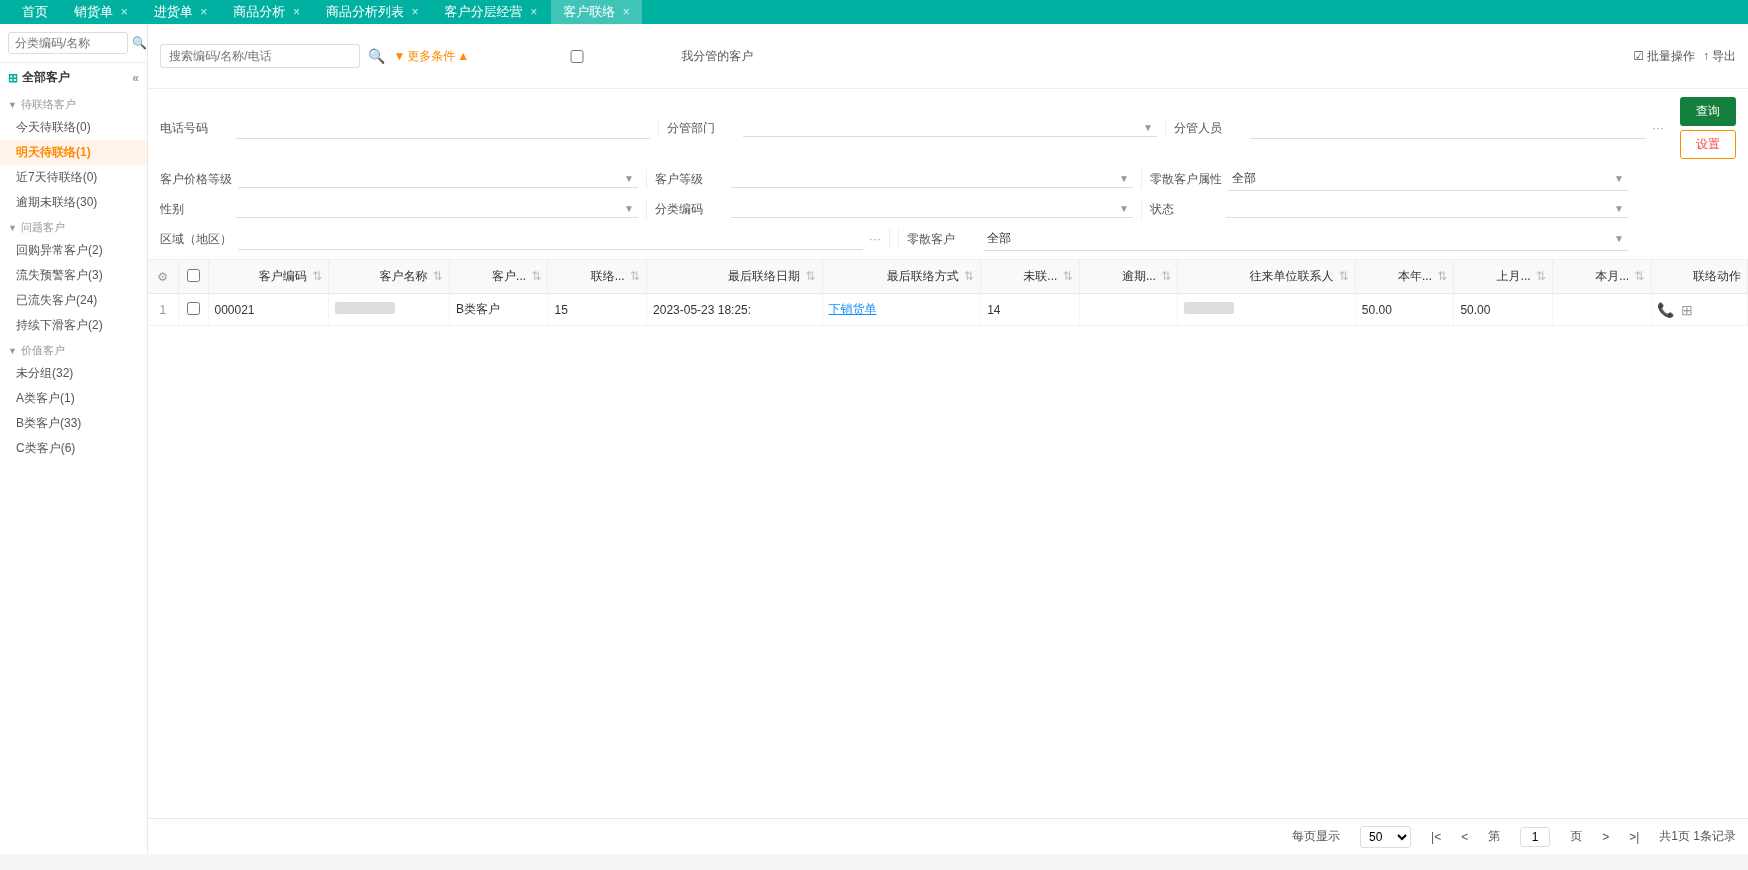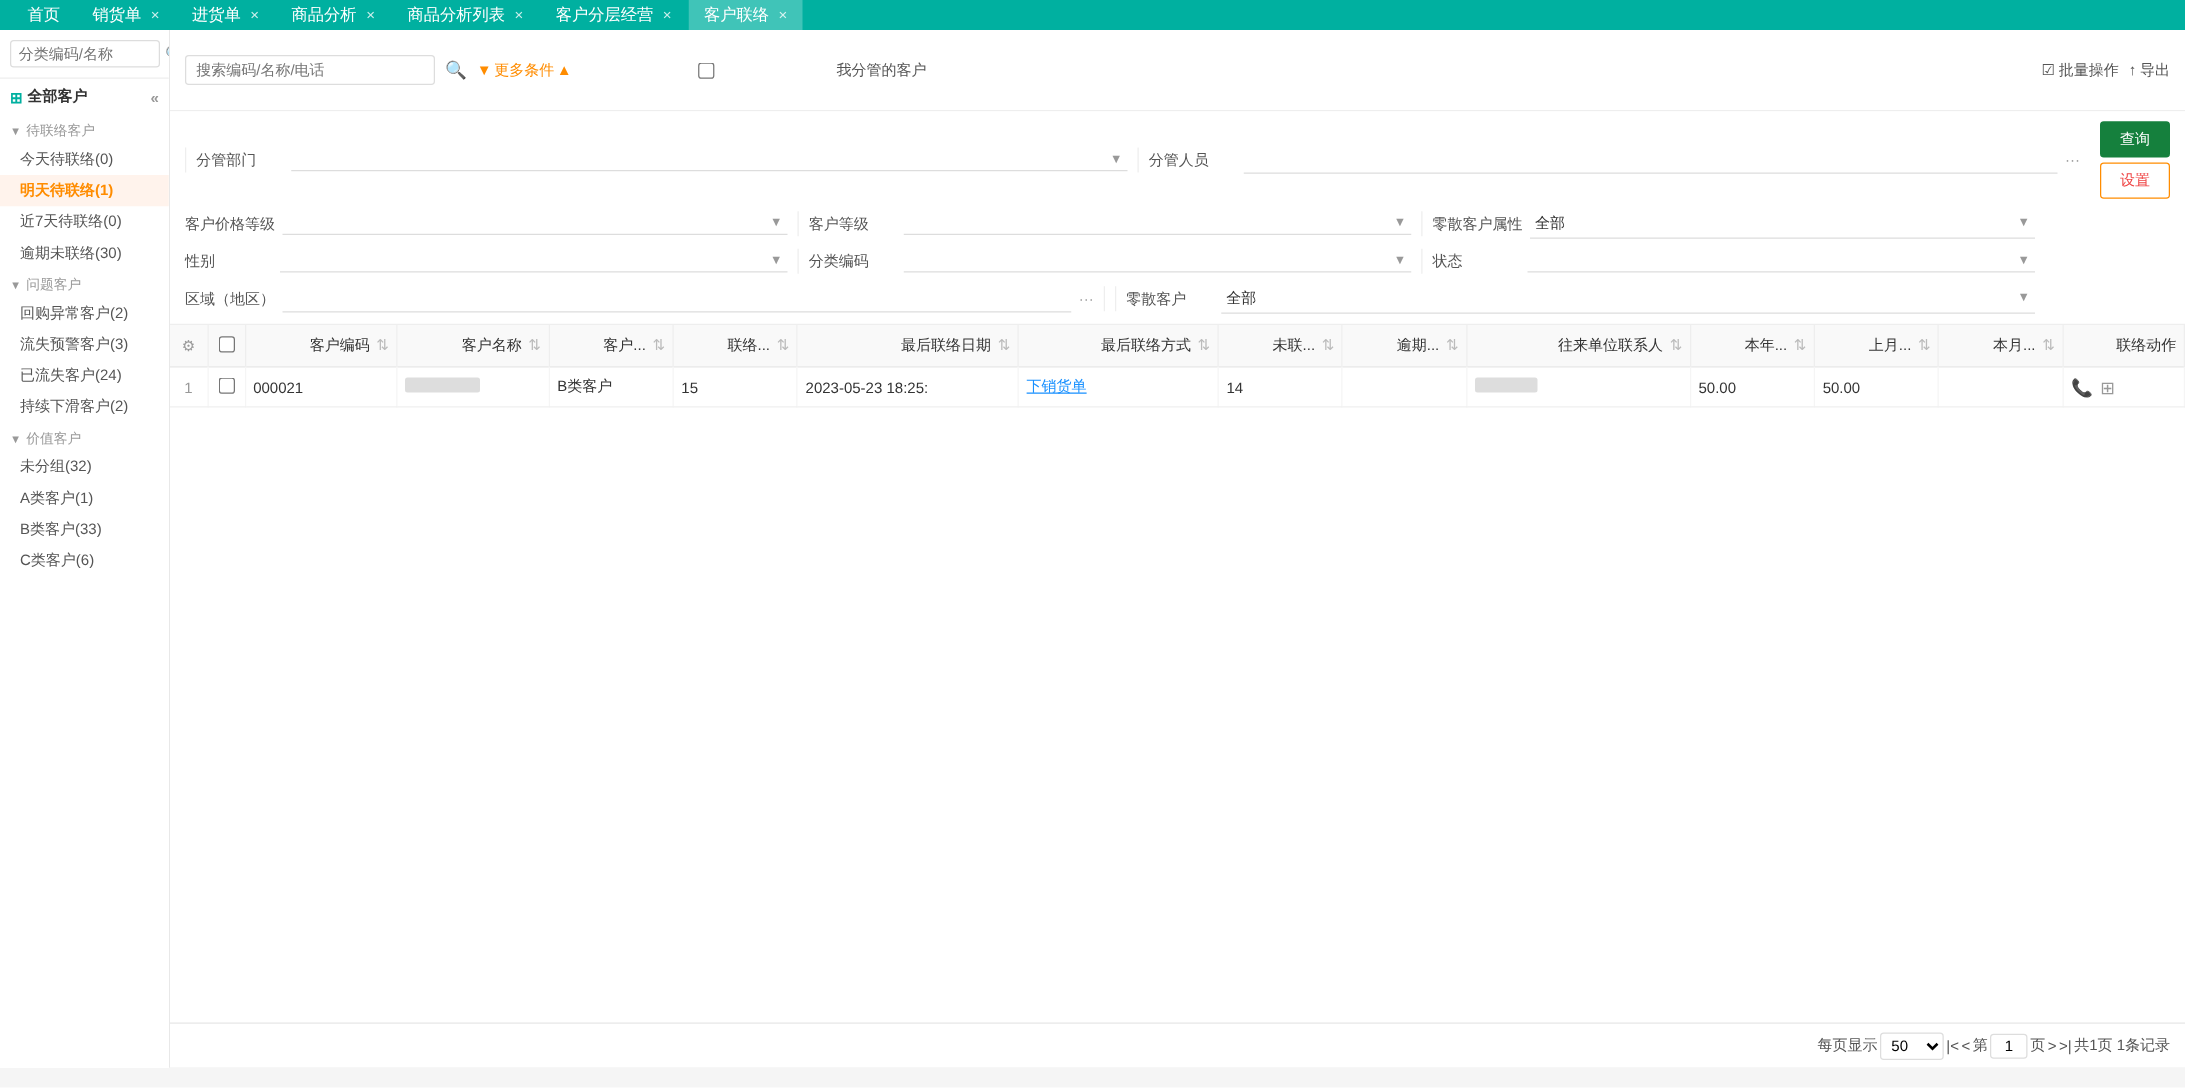--- a/index.html
+++ b/index.html
@@ -26,21 +26,21 @@
     .nav-item .close { margin-left: 4px; opacity: 0.8; }
 
     
     .main-layout {
       display: flex;
       height: calc(870px - 40px);
     }
 
     
     .sidebar {
-      width: 136px;
+      width: 148px;
       background: #fff;
       border-right: 1px solid #e8e8e8;
       overflow-y: auto;
       flex-shrink: 0;
     }
     .sidebar-search {
       display: flex;
       align-items: center;
       padding: 8px;
       border-bottom: 1px solid #eee;
@@ -262,21 +262,21 @@
 
     
     .table-footer {
       height: 36px;
       background: #fff;
       border-top: 1px solid #e8e8e8;
       display: flex;
       align-items: center;
       justify-content: flex-end;
       padding: 0 12px;
-      gap: 2px;
+      gap: 20px;
       color: #555;
     }
     .page-size-select {
       border: 1px solid #ddd;
       border-radius: 3px;
       padding: 2px 4px;
       background: white;
       cursor: pointer;
     }
     .page-btn {
@@ -362,20 +362,24 @@
         </button>
         <button class="export-btn">
           <span>↑</span>
           <span>导出</span>
         </button>
       </div>
     </div>
 
     <div class="advanced-filter">
       <div class="filter-row">
+        <div class="filter-field">
+          <span class="filter-label">电话号码</span>
+          <input class="filter-input" style="">
+        </div>
         <div class="filter-divider"></div>
         <div class="filter-field">
           <span class="filter-label">分管部门</span>
           <div class="filter-select">
               <span></span>
               <span class="chevron">▼</span>
             </div>
         </div>
         <div class="filter-divider"></div>
         <div class="filter-field">

